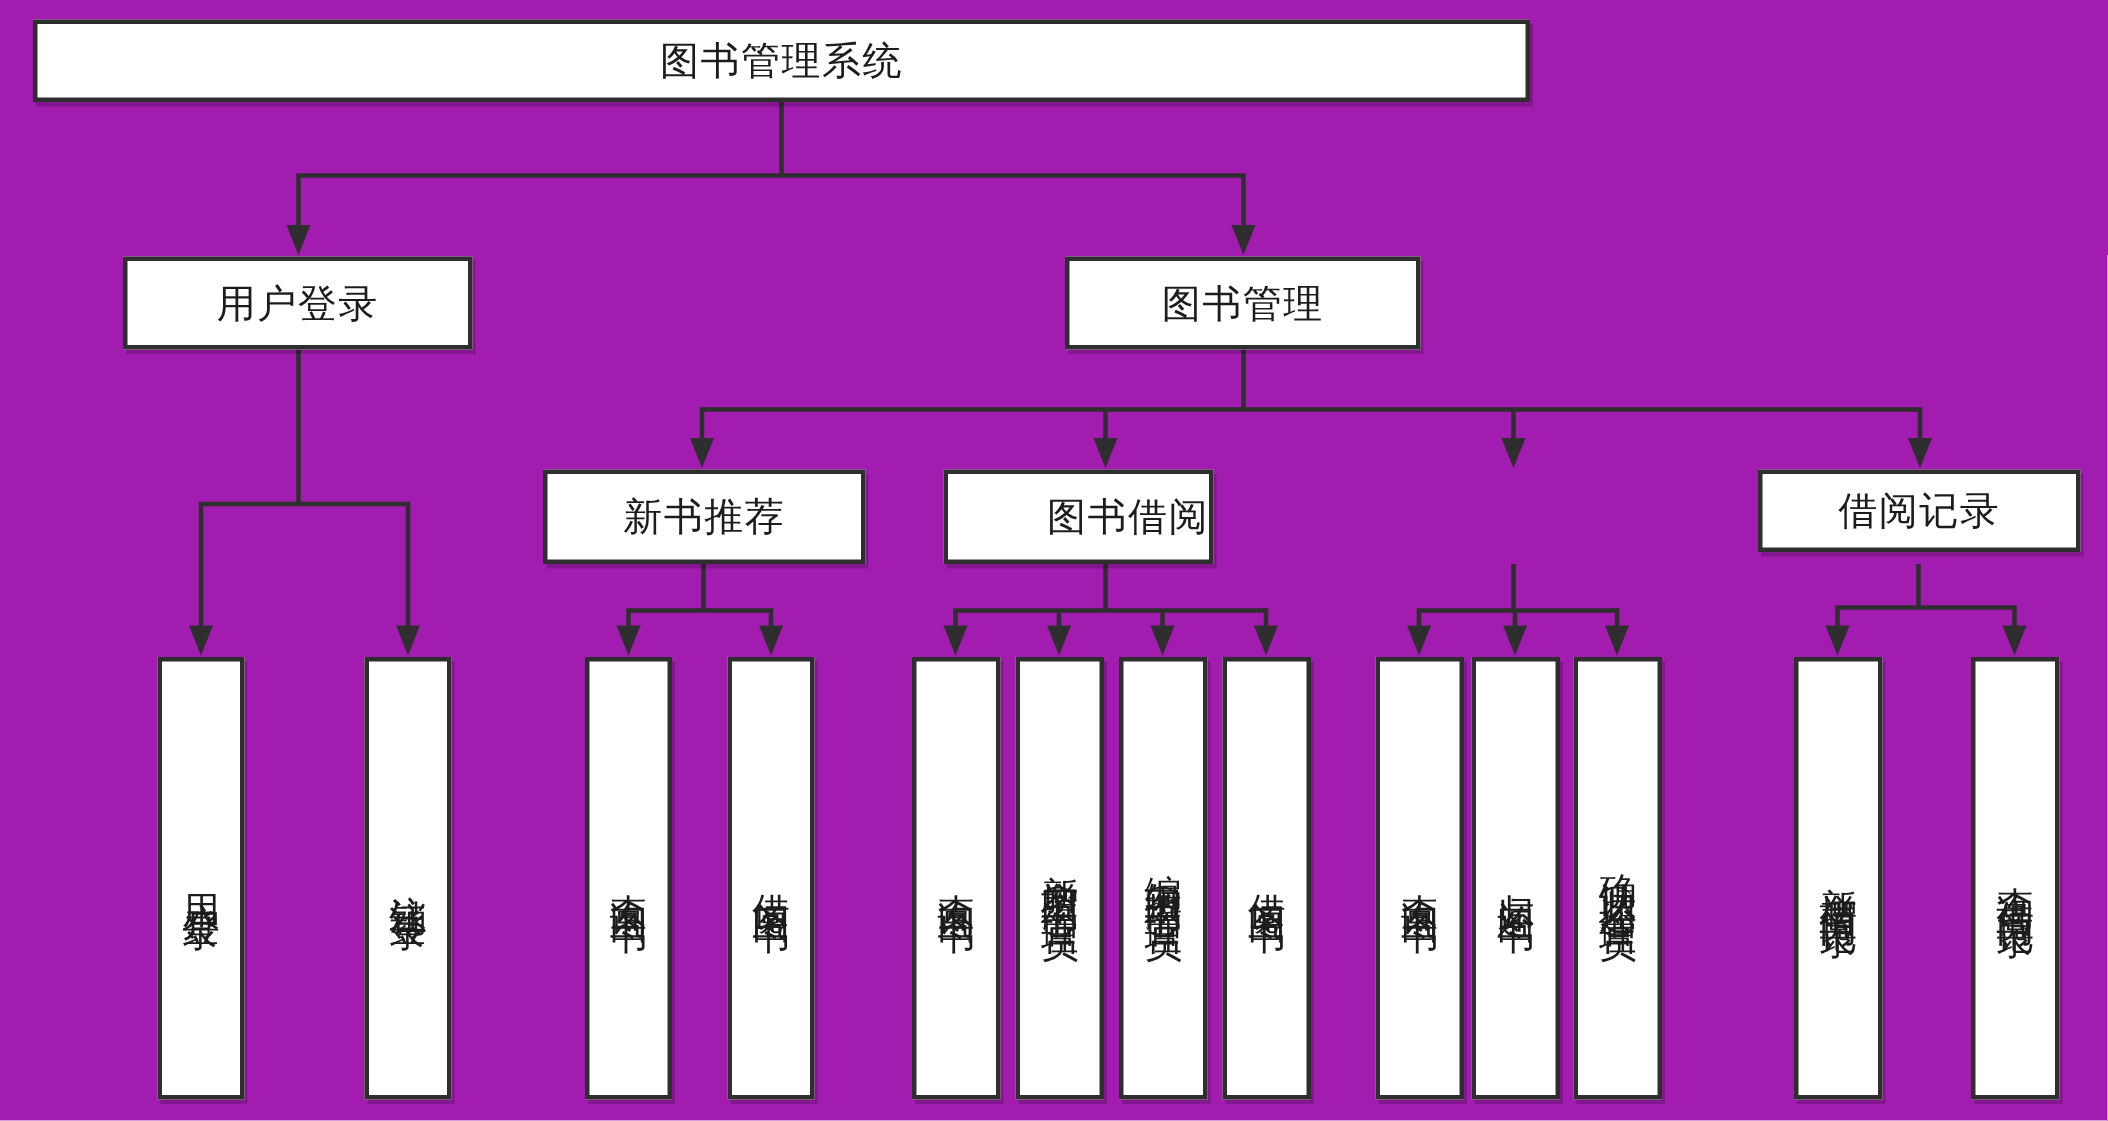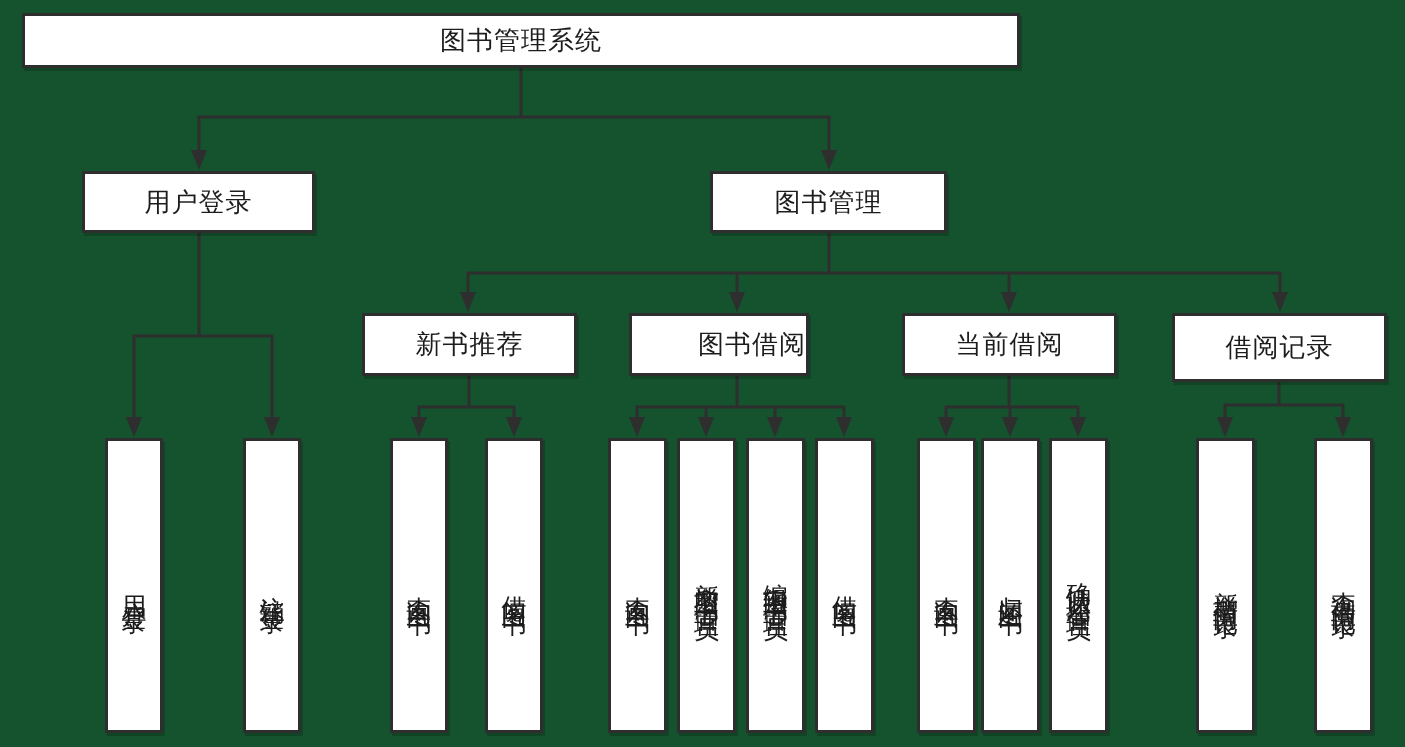--- a/index.html
+++ b/index.html
@@ -5,21 +5,21 @@
   html, body {
     margin: 0;
     padding: 0;
     background: #ffffff;
     font-family: "DejaVu Sans", sans-serif;
   }
   .stage {
     position: relative;
     width: 1405px;
     height: 747px;
-    background: #14532d;
+    background: #a21caf;
     overflow: hidden;
   }
   .connectors {
     position: absolute;
     left: 0;
     top: 0;
     width: 1405px;
     height: 747px;
   }
   .node {
@@ -113,24 +113,21 @@
   <div class="node" style="left:362px; top:313px; width:215px; height:63px;">
     <span>新书推荐</span>
   </div>
 
   <div class="node" style="left:710px; top:171px; width:237px; height:62px;">
     <span>图书管理</span>
   </div>
   <div class="node" style="left:629px; top:313px; width:180px; height:63px;justify-content:flex-end;">
     <span>图书借阅</span>
   </div>
-  <div class="node" style="left:902px; top:313px; width:215px; height:63px;">
-    <span>当前借阅</span>
-  </div>
-  <div class="node" style="left:1172px; top:313px; width:215px; height:69px;">
+  <div class="node" style="left:1172px; top:313px; width:215px; height:55px;">
     <span>借阅记录</span>
   </div>
 
   <div class="node leaf" style="left:105px; top:438px; width:58px; height:295px;">
     <span class="vtext">用户登录</span>
   </div>
   <div class="node leaf" style="left:243px; top:438px; width:58px; height:295px;">
     <span class="vtext">注销登录</span>
   </div>
 

